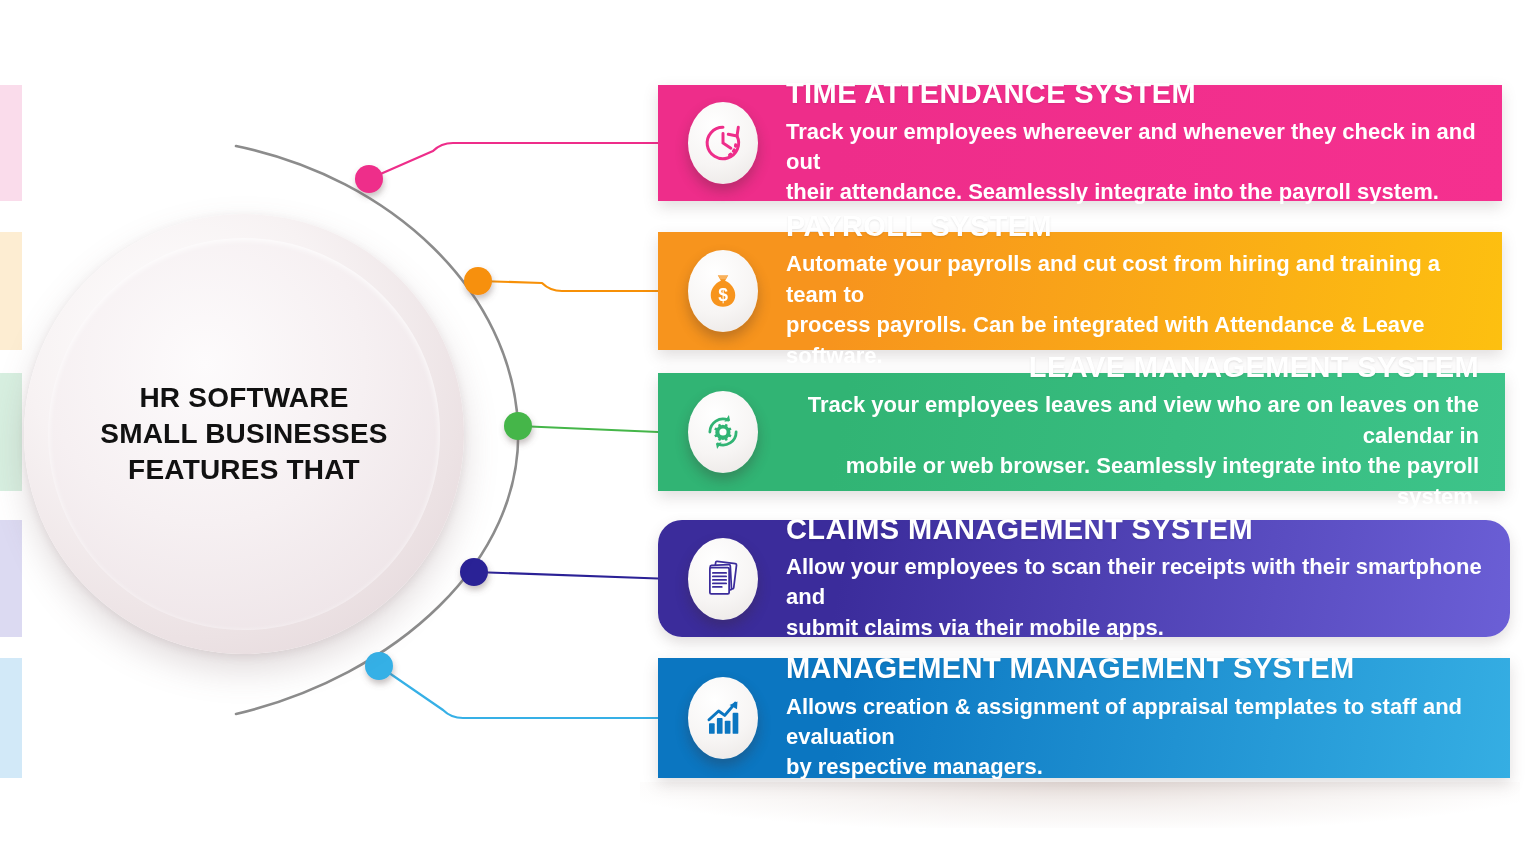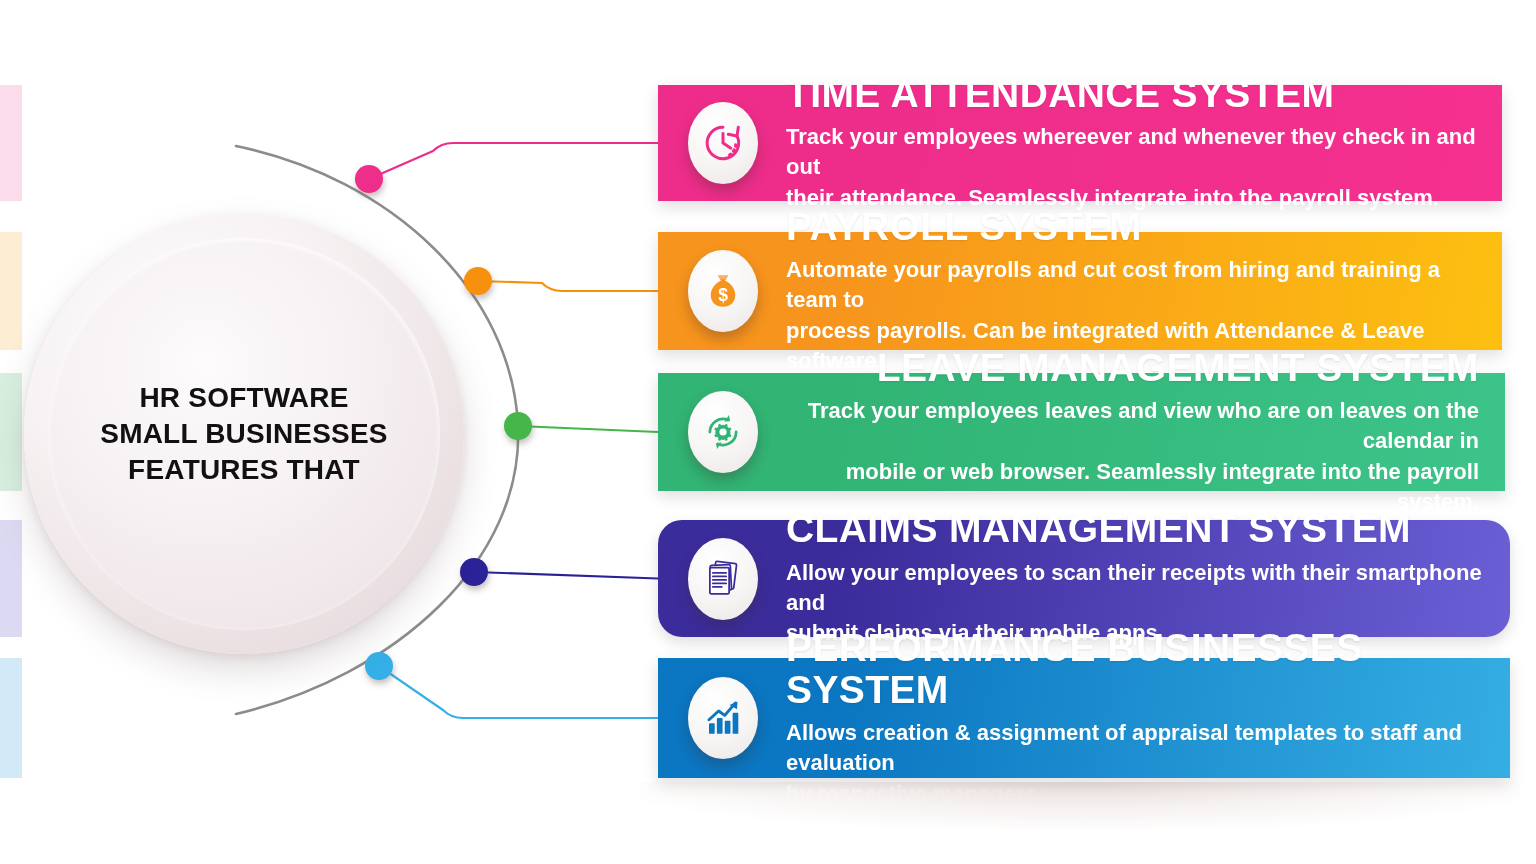--- a/index.html
+++ b/index.html
@@ -46,21 +46,21 @@
   .panel-icon {
     flex:0 0 auto; width:70px; height:82px; margin-left:30px;
     border-radius:50%;
     background:radial-gradient(circle at 38% 28%, #ffffff 0%, #f7f5f4 55%, #e9e5e3 100%);
     box-shadow:0 7px 13px rgba(60,40,40,0.30);
     display:flex; align-items:center; justify-content:center;
   }
   .panel-icon svg { width:42px; height:42px; display:block; }
   .panel-text { margin-left:28px; padding-right:26px; }
   .panel-heading {
-    color:#ffffff; font-weight:bold; font-size:39px;
+    color:#ffffff; font-weight:bold; font-size:29px;
     letter-spacing:0.4px; line-height:1.08; margin-bottom:7px;
     text-shadow:0 1px 2px rgba(0,0,0,0.10);
   }
   .panel-desc {
     color:#ffffff; font-weight:bold; font-size:22px;
     line-height:1.38; max-width:700px; white-space:pre-line;
   }
 
   
   .stack-shadow {
@@ -187,21 +187,21 @@
           <svg viewBox="0 0 48 48" fill="#0B76C1" stroke="none">
         <rect x="8" y="30" width="6.5" height="12" rx="1"></rect>
         <rect x="17" y="24" width="6.5" height="18" rx="1"></rect>
         <rect x="26" y="27" width="6.5" height="15" rx="1"></rect>
         <rect x="35" y="18" width="6.5" height="24" rx="1"></rect>
         <path d="M8 26 L19 16 L26 21 L38 7" fill="none" stroke="#0B76C1" stroke-width="3.4" stroke-linecap="round" stroke-linejoin="round"></path>
         <path d="M40.5 5 L40 14 L31.5 9 Z"></path>
       </svg>
         </div>
         <div class="panel-text">
-          <div class="panel-heading">PERFORMANCE BUSINESSES SYSTEM</div>
+          <div class="panel-heading">MANAGEMENT MANAGEMENT SYSTEM</div>
           <div class="panel-desc">Allows creation &amp; assignment of appraisal templates to staff and evaluation
 by respective managers.</div>
         </div>
       </div>
     </div>
 
   <div class="stack-shadow"></div>
 </div>
 
 </body></html>

